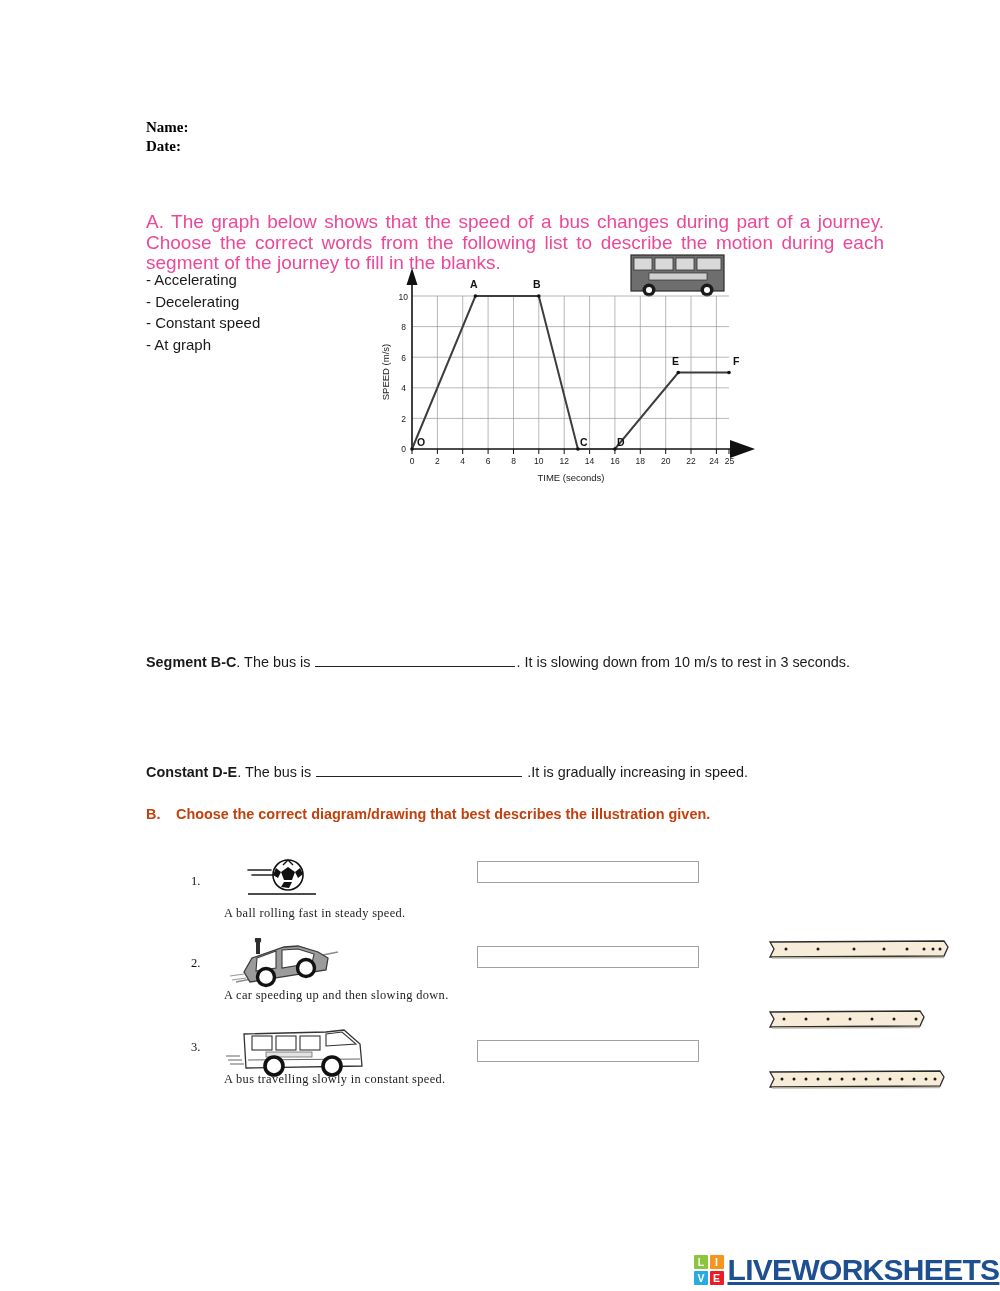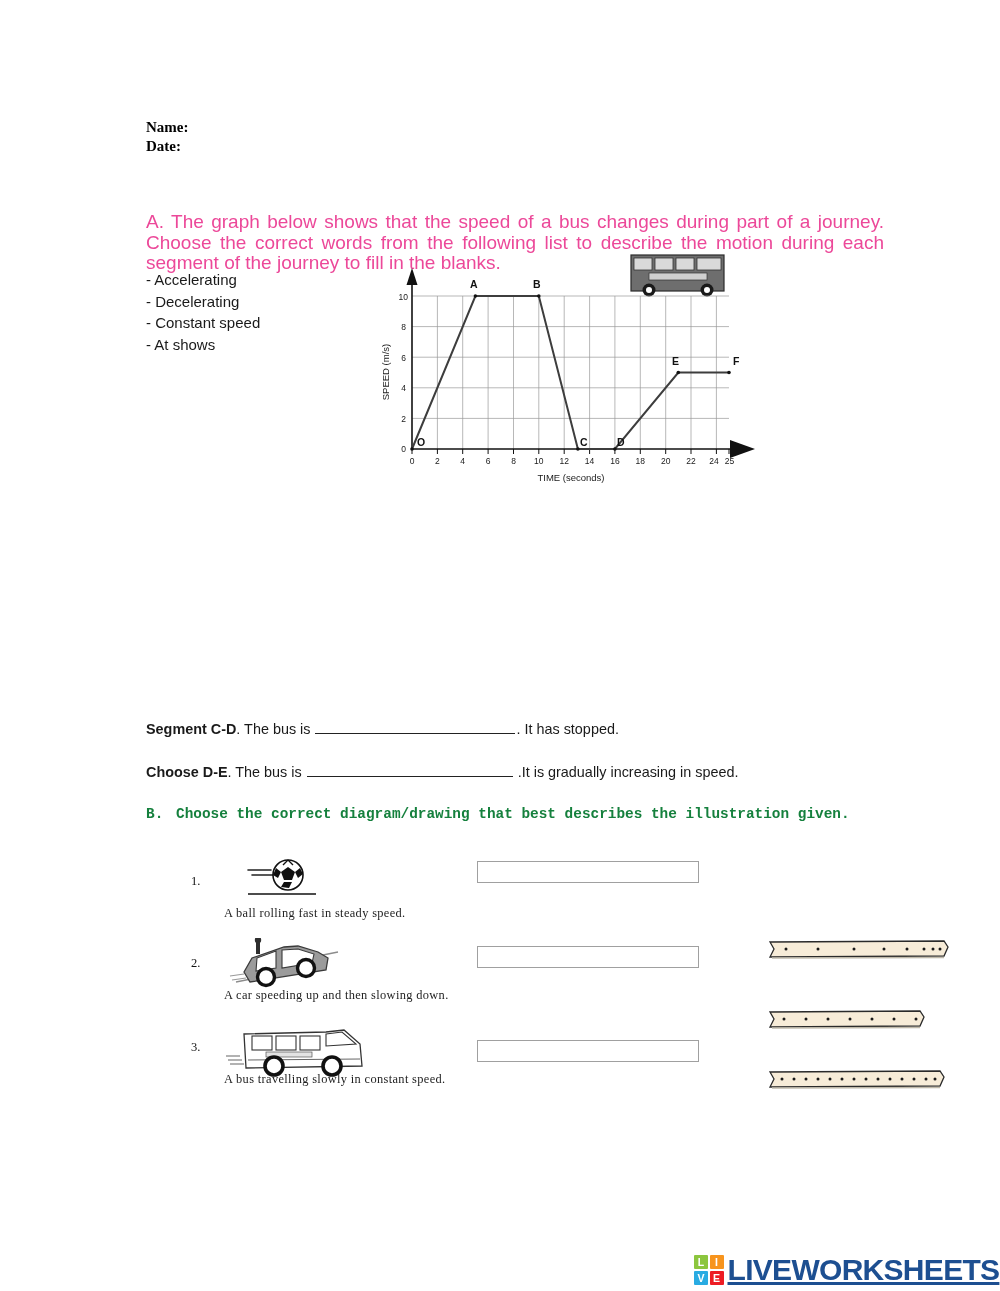--- a/index.html
+++ b/index.html
@@ -91,22 +91,21 @@
   #seg-de { top: 762px; }
 
   
   .sectionB-title {
     position: absolute;
     left: 146px;
     top: 806px;
     width: 760px;
     font-size: 14.4px;
     font-weight: bold;
-    color: #15803d;
-    font-family: Liberation Mono, monospace;
+    color: #c2410c;
   }
   .sectionB-title .letter { display: inline-block; width: 30px; }
 
   .bitem { position: absolute; left: 146px; width: 760px; height: 78px; }
   #bitem-1 { top: 856px; }
   #bitem-2 { top: 938px; }
   #bitem-3 { top: 1022px; }
 
   .bnum {
     position: absolute;
@@ -195,21 +194,21 @@
     <div>Name:</div>
     <div>Date:</div>
   </div>
 
   <div class="intro">A. The graph below shows that the speed of a bus changes during part of a journey. Choose the correct words from the following list to describe the motion during each segment of the journey to fill in the blanks.</div>
 
   <div class="wordlist">
     <div>- Accelerating</div>
     <div>- Decelerating</div>
     <div>- Constant speed</div>
-    <div>- At shows</div>
+    <div>- At graph</div>
   </div>
 
   <div class="figure">
     <svg width="385" height="235" viewBox="0 0 385 235">
 
       <g>
         <rect x="259" y="1" width="93" height="36" fill="#6e6e6e" stroke="#2b2b2b" stroke-width="1.2"></rect>
         <rect x="262" y="4" width="18" height="12" fill="#d9d9d9" stroke="#333" stroke-width="0.8"></rect>
         <rect x="283" y="4" width="18" height="12" fill="#d9d9d9" stroke="#333" stroke-width="0.8"></rect>
         <rect x="304" y="4" width="18" height="12" fill="#d9d9d9" stroke="#333" stroke-width="0.8"></rect>
@@ -313,27 +312,27 @@
         <text x="208" y="192">C</text>
         <text x="245" y="192">D</text>
         <text x="300" y="111">E</text>
         <text x="361" y="111">F</text>
       </g>
     </svg>
   </div>
 
 
 
-
-  <div class="segblock" id="seg-cd">
-    <b>Segment C-D</b><span>. The bus is </span><span class="blankline" id="blank-cd" style="width: 200px;"></span><span>. It has stopped.</span>
-  </div>
+  <div class="segblock" id="seg-bc">
+    <b>Segment B-C</b><span>. The bus is </span><span class="blankline" id="blank-bc" style="width: 200px;"></span><span>. It is slowing down from 10 m/s to rest in 3 seconds.</span>
+  </div>
+
 
   <div class="segblock" id="seg-de">
-    <b>Choose D-E</b><span>. The bus is </span><span class="blankline" id="blank-de" style="width: 206px;"></span><span> .It is gradually increasing in speed.</span>
+    <b>Constant D-E</b><span>. The bus is </span><span class="blankline" id="blank-de" style="width: 206px;"></span><span> .It is gradually increasing in speed.</span>
   </div>
 
   <div class="sectionB-title">
     <span class="letter">B.</span><span>Choose the correct diagram/drawing that best describes the illustration given.</span>
   </div>
 
   <div class="bitem" id="bitem-1">
     <div class="bnum">1.</div>
     <div class="bpic">
       <svg width="120" height="48" viewBox="0 0 120 48">

